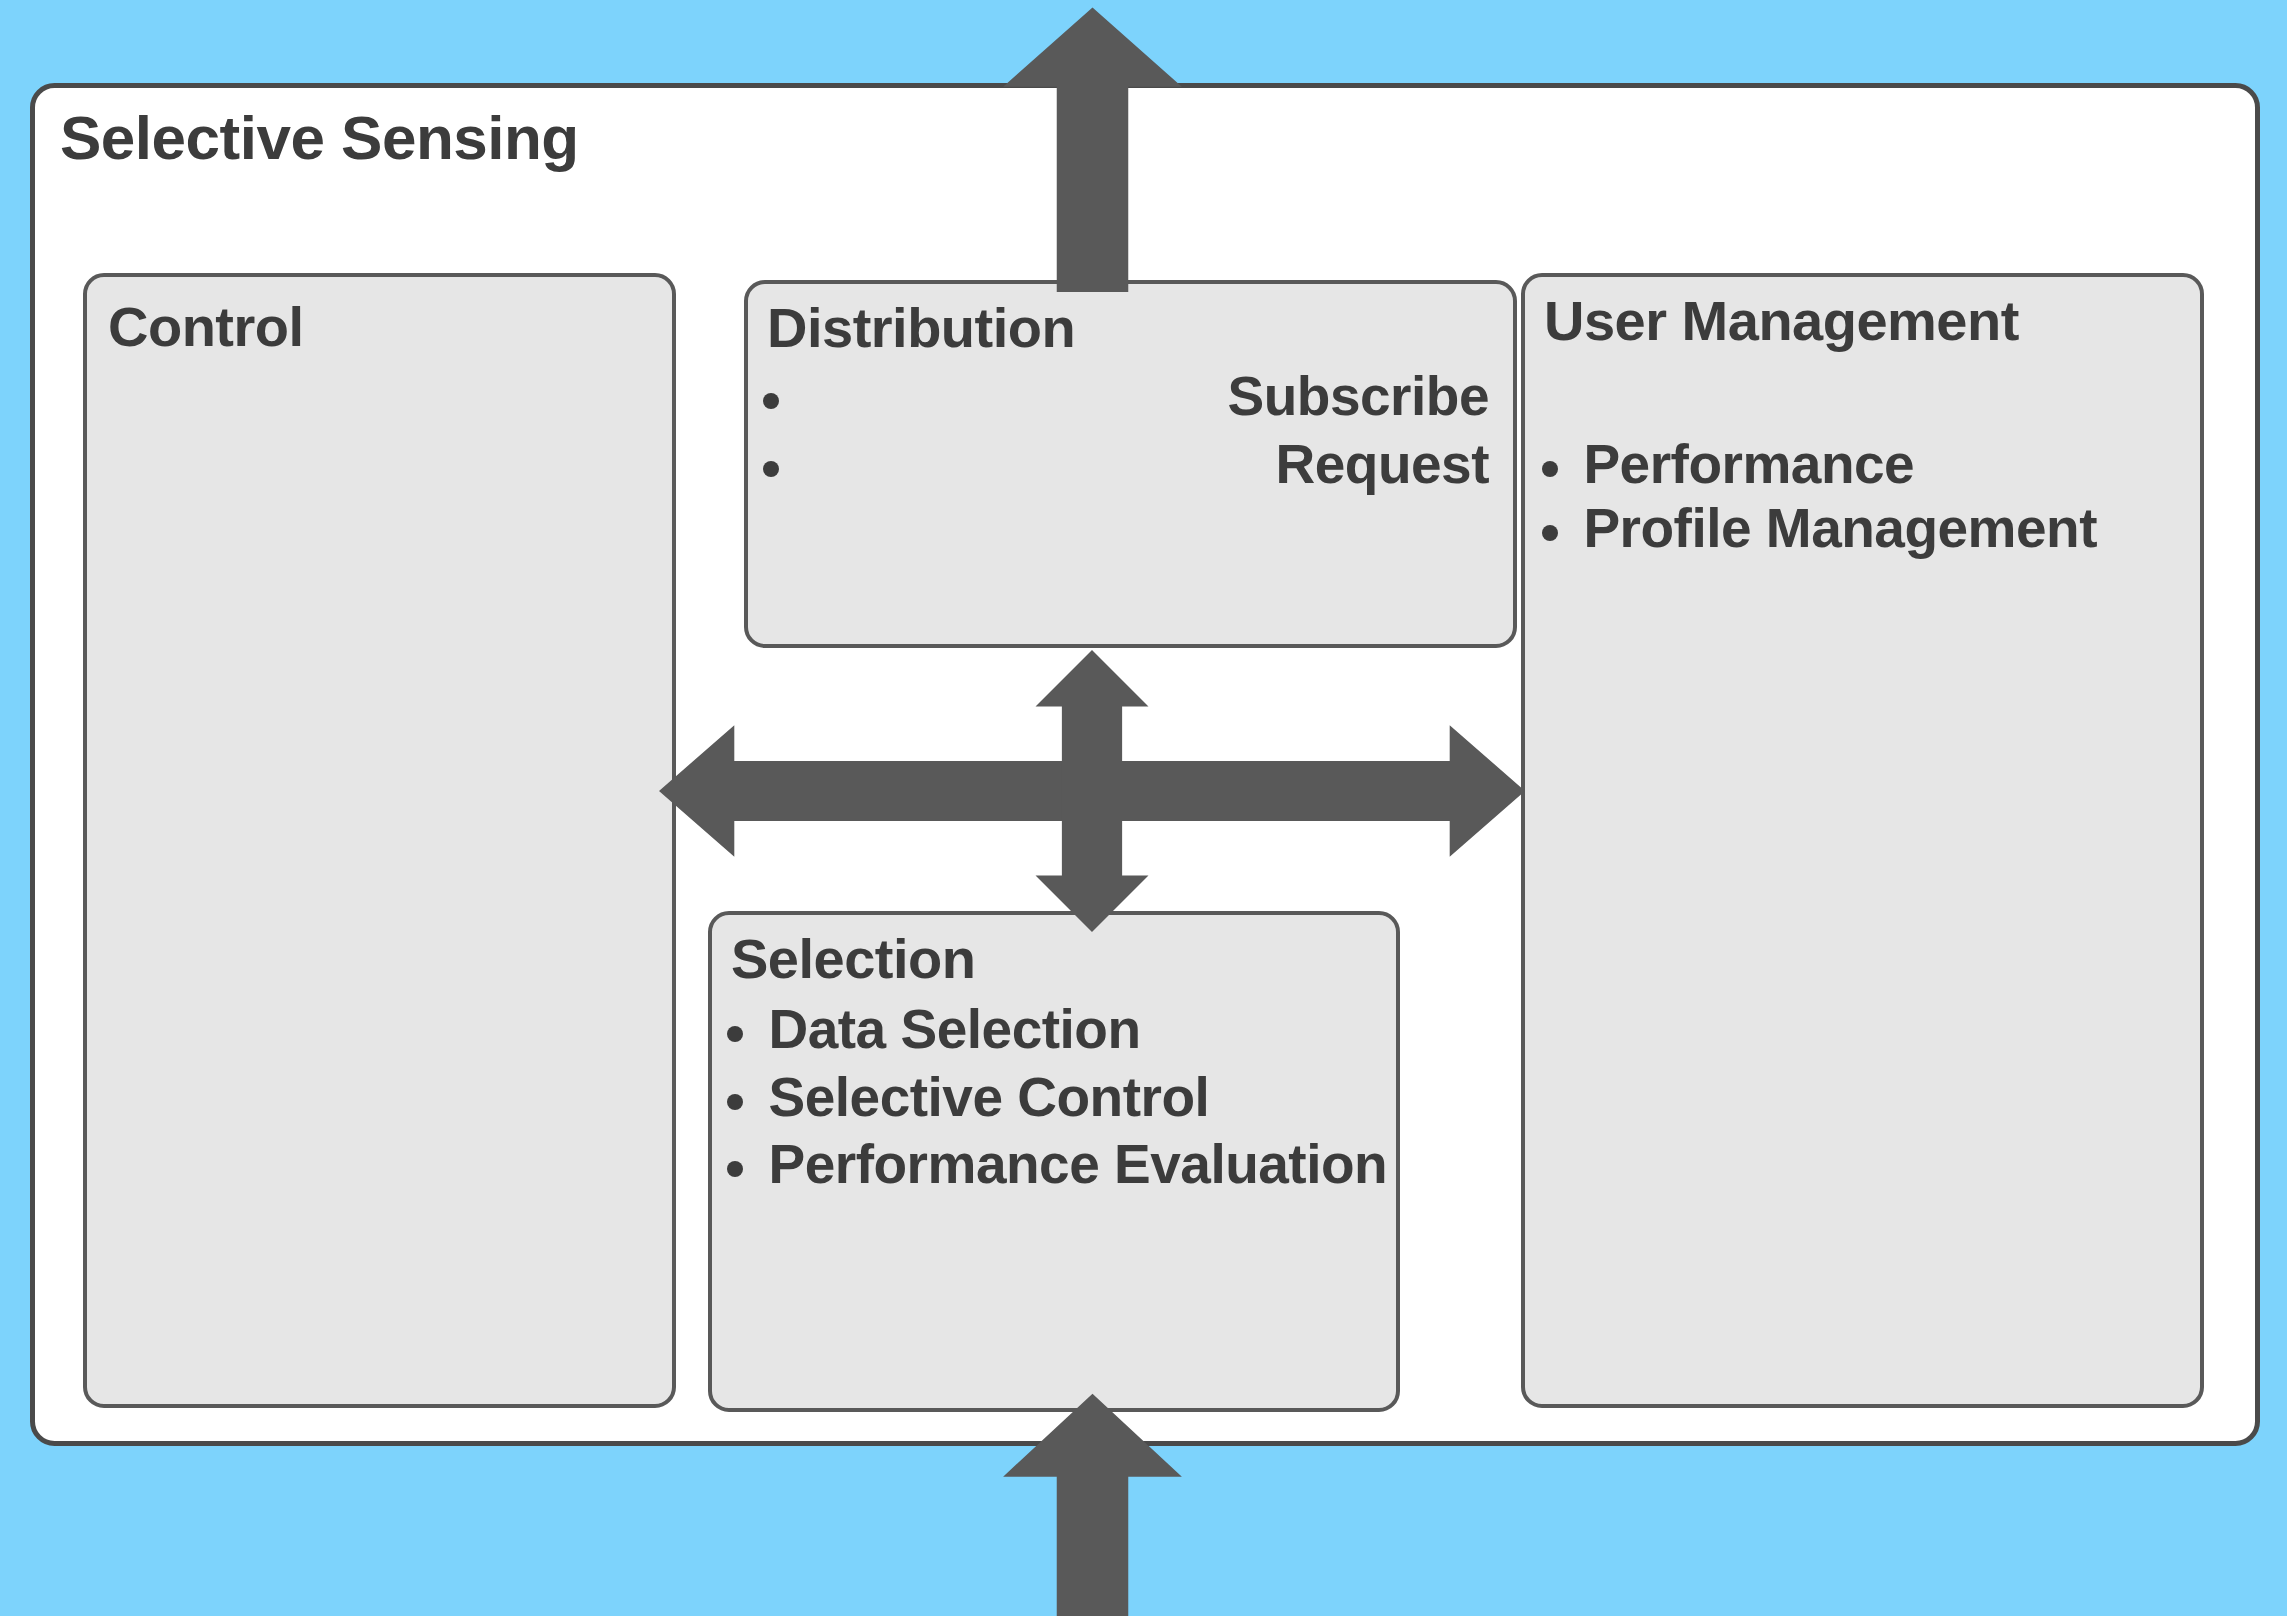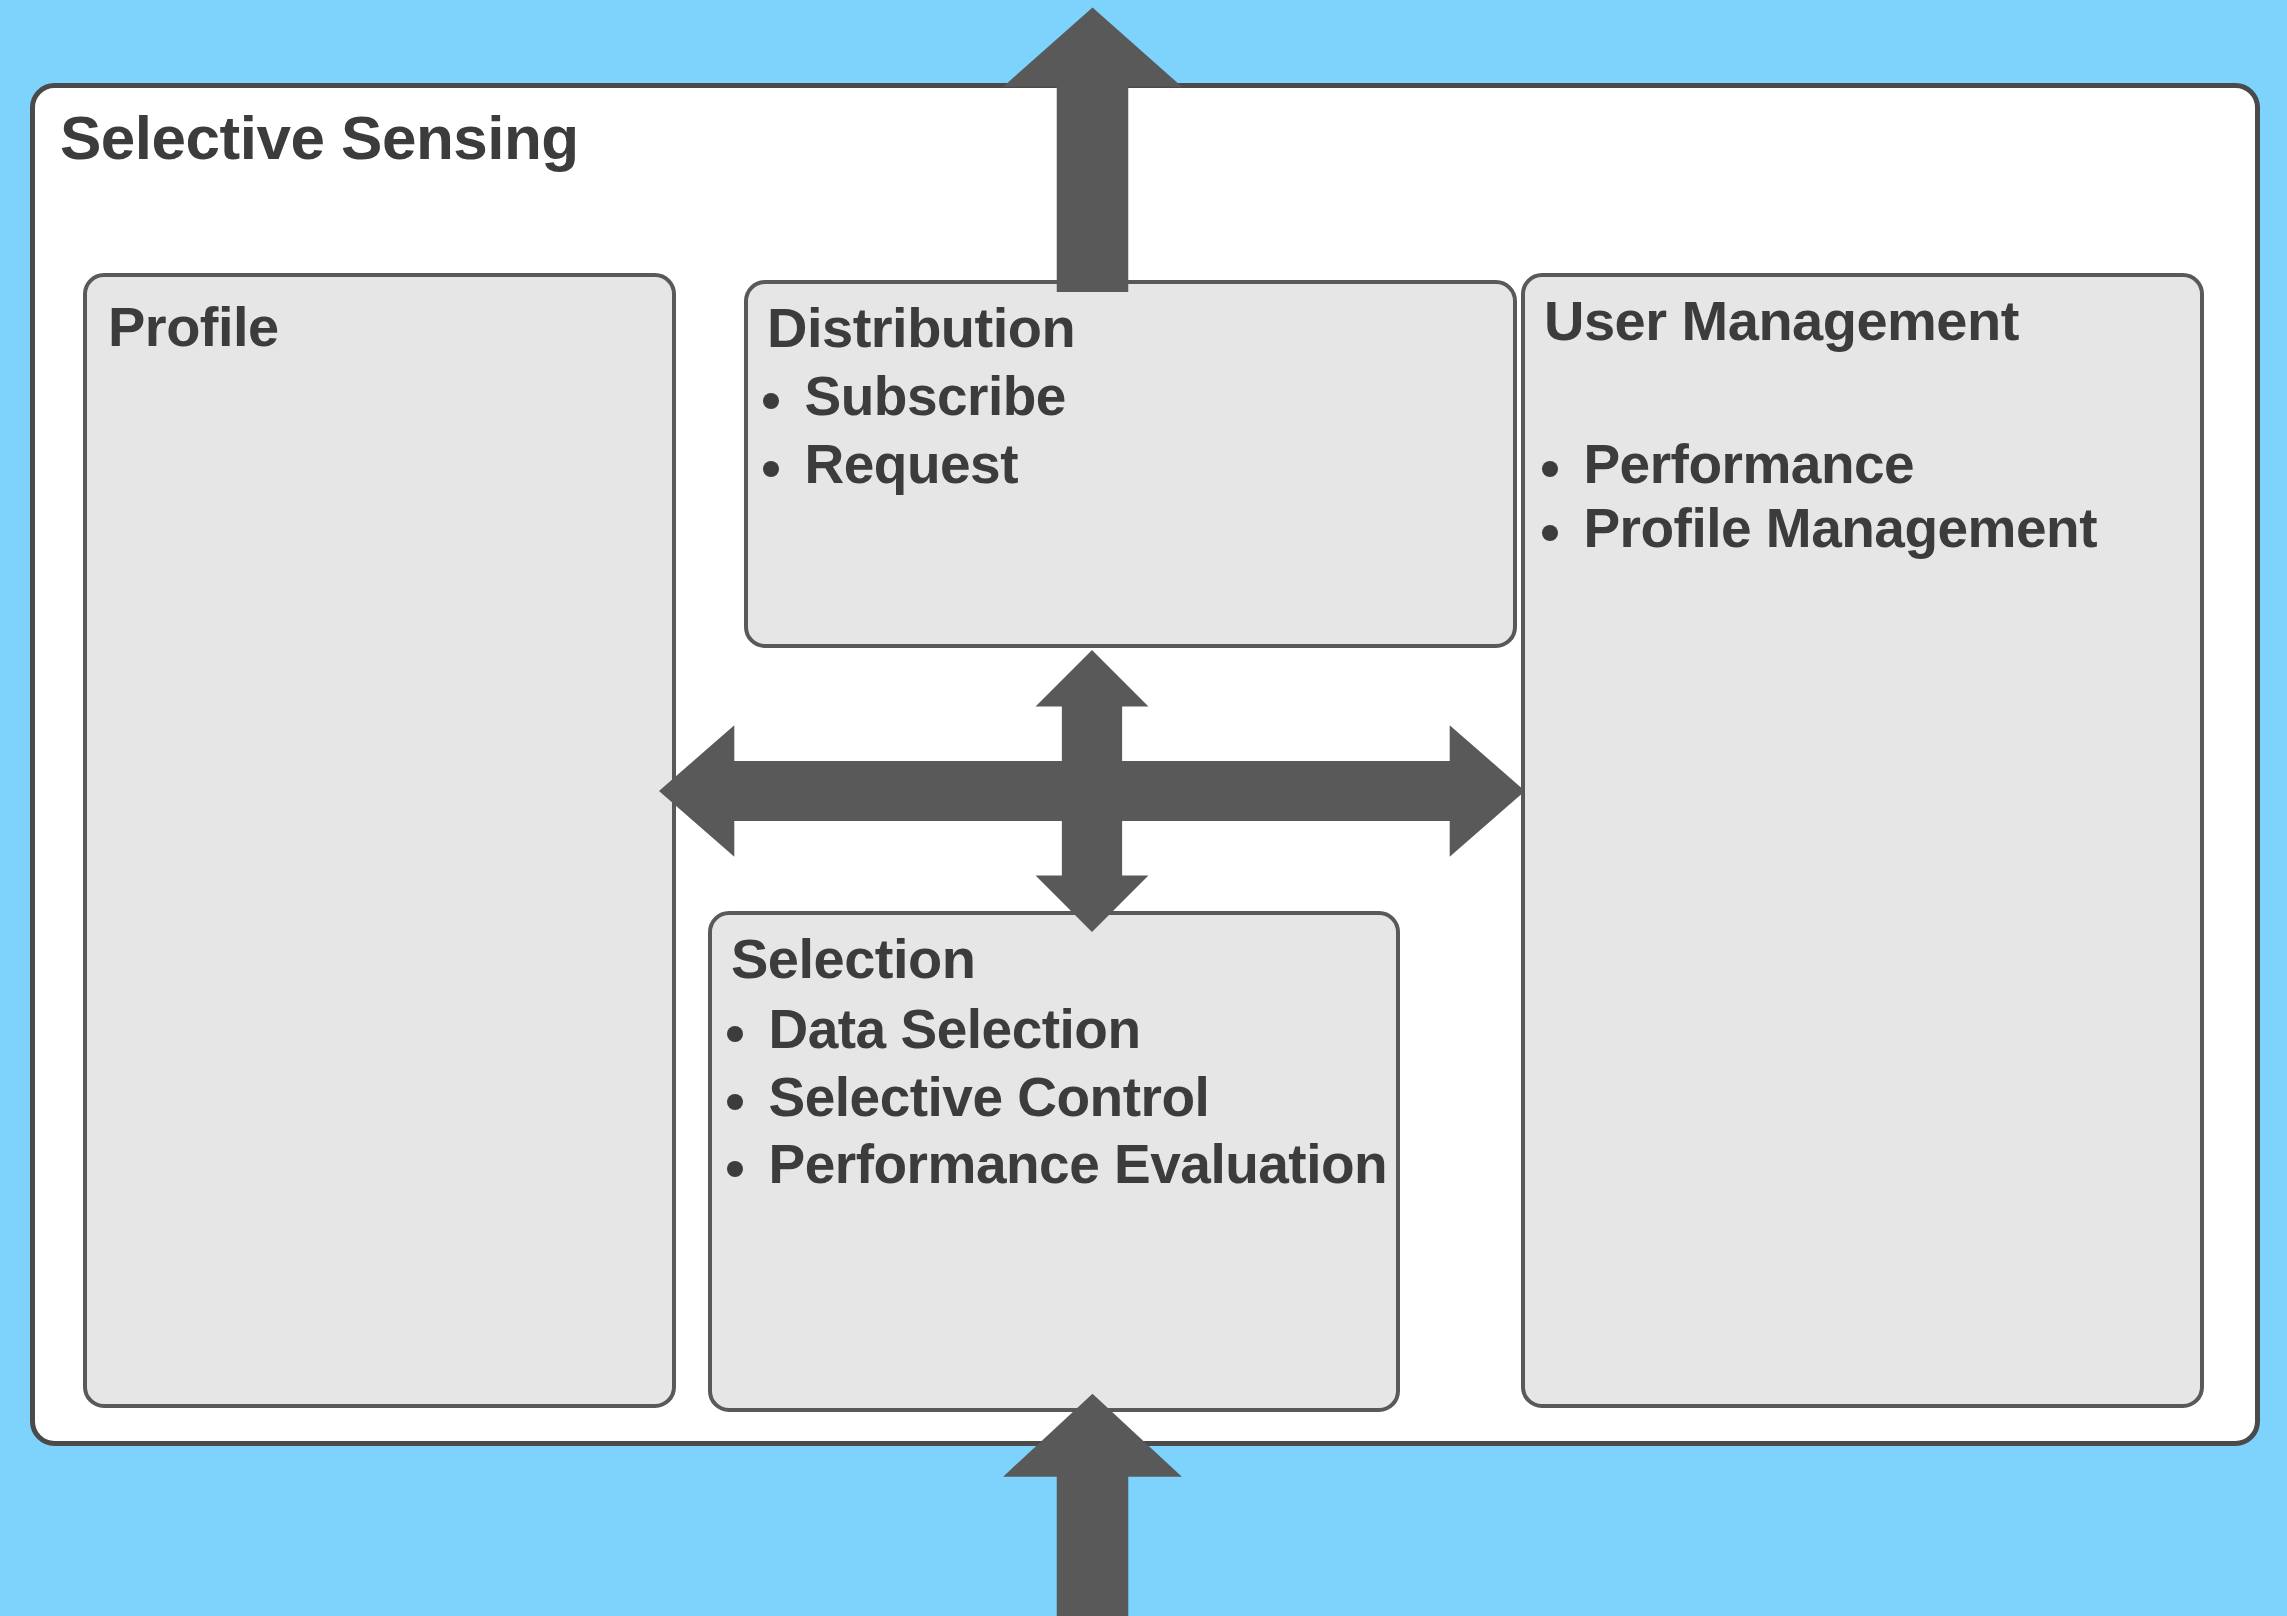--- a/index.html
+++ b/index.html
@@ -116,20 +116,21 @@
   #box-distribution .module-title {
     position: absolute;
     left: 19px;
     top: 11.3px;
   }
   #box-distribution ul.bullets {
     position: absolute;
     left: 7.5px;
     top: 83px;
     right: 24px;
+    text-align: right;
   }
   #box-distribution ul.bullets li { margin-bottom: 9.4px; }
 
   
   #box-selection {
     left: 708px;
     top: 911px;
     width: 692px;
     height: 501px;
   }
@@ -185,21 +186,21 @@
   </svg>
 
   <svg id="arrow-bottom" class="arrow-svg" viewBox="0 0 220 241" preserveAspectRatio="none">
     <polygon points="110,4 205,92 148,92 148,241 72,241 72,92 15,92" fill="#595959"></polygon>
   </svg>
 
   <div class="outer-frame"></div>
   <div class="outer-title">Selective Sensing</div>
 
   <div class="module" id="box-storage">
-    <div class="module-title">Profile</div>
+    <div class="module-title">Control</div>
   </div>
 
   <div class="module" id="box-distribution">
     <div class="module-title">Distribution</div>
     <ul class="bullets">
       <li>Subscribe</li>
       <li>Request</li>
     </ul>
   </div>
 

